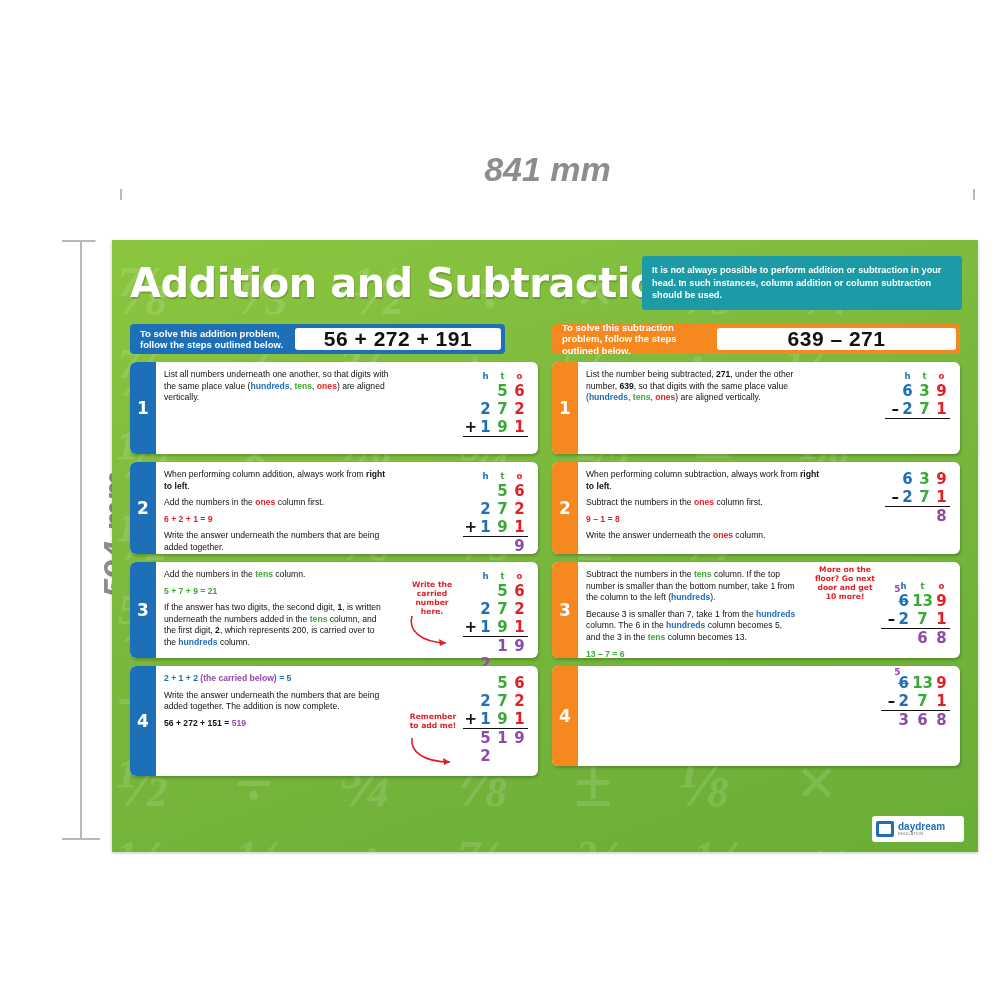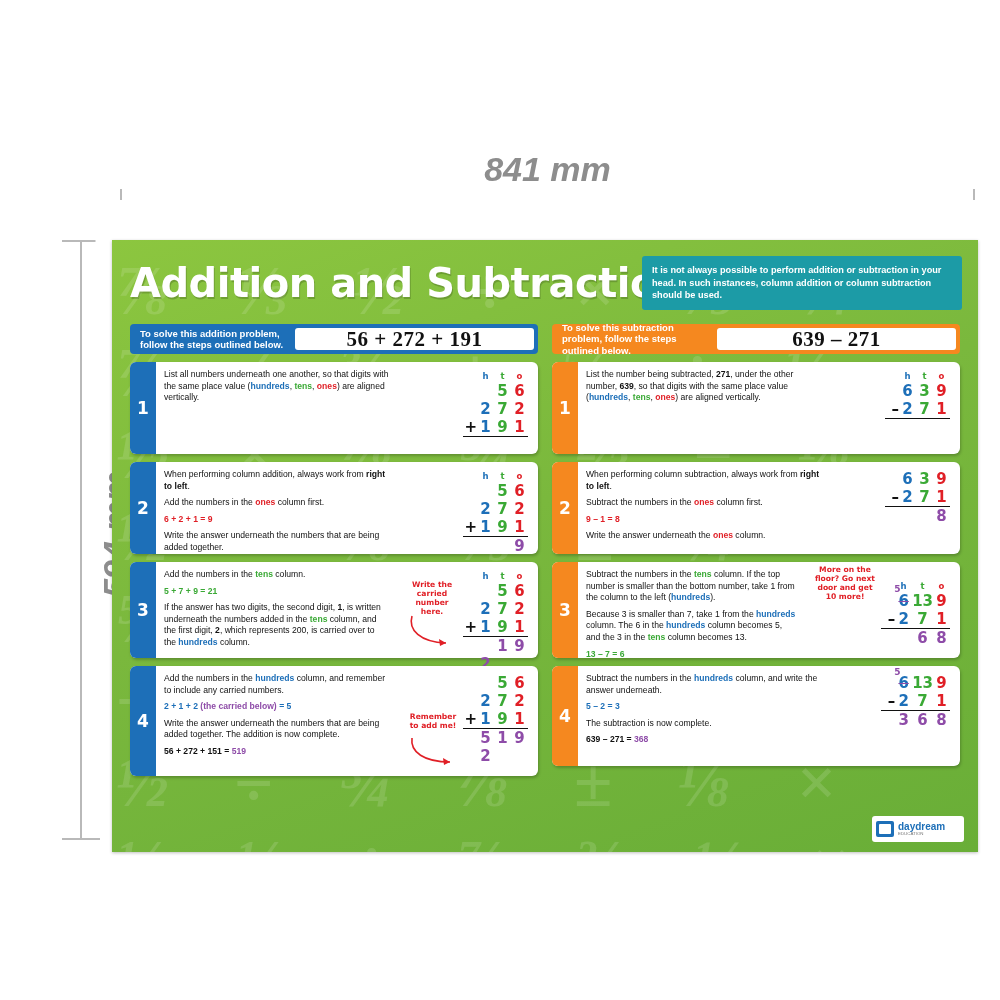--- a/index.html
+++ b/index.html
@@ -63,23 +63,23 @@
   }
 
   
   .banner{
     position:absolute;height:30px;border-radius:4px;color:#fff;display:flex;align-items:center;
   }
   .banner .txt{font-size:9.5px;font-weight:bold;line-height:11.4px;padding:0 10px;width:145px;}
   .banner .prob{
     background:#ffffff;color:#111;font-size:21px;font-weight:bold;
     height:22px;line-height:22px;border-radius:3px;flex:1;text-align:center;margin-right:4px;
-    font-family:Liberation Serif, serif;letter-spacing:.5px;
-  }
-  .banner.blue{background:#1d6fb8;left:18px;top:84px;width:408px;justify-content:flex-end;}
+    font-family:Liberation Sans, sans-serif;letter-spacing:.5px;
+  }
+  .banner.blue{background:#1d6fb8;left:18px;top:84px;width:375px;justify-content:flex-end;}
   .banner.orange{background:#f5881f;left:440px;top:84px;width:408px;}
 
   
   .card{
     position:absolute;background:#fff;border-radius:6px;
     box-shadow:1px 2px 3px rgba(0,0,0,.22);
     display:flex;overflow:visible;
   }
   .card .num{
     width:26px;flex:0 0 26px;border-radius:6px 0 0 6px;
@@ -331,21 +331,20 @@
           </tbody>
             </table>
         </div>
       </div>
     </div>
 
     <div class="card blue" style="left:18px;top:426px;width:408px;height:110px;">
       <div class="num">4</div>
       <div class="body">
         <div class="lines" style="width:228px;">
-          <p>Add the numbers in the <span class="blu">hundreds</span> column, and remember to include any carried numbers.</p>
           <p><span class="blu">2 + 1 + 2</span> <span class="pur">(the carried below)</span> <span class="blu">= 5</span></p>
           <p>Write the answer underneath the numbers that are being added together. The addition is now complete.</p>
           <p><span class="b">56 + 272 + 151 =</span> <span class="pur">519</span></p>
         </div>
         <div class="annot hand" style="left:250px;top:46px;width:54px;">Remember to add me!</div>
         <svg class="arrow" style="left:252px;top:68px;" width="56" height="32">
           <path d="M4,4 C2,18 16,28 42,28" stroke="#e01f26" stroke-width="1.6" fill="none"></path>
           <path d="M42,28 L35,24 L36,31 Z" fill="#e01f26"></path>
         </svg>
         <div class="sum">
@@ -503,26 +502,20 @@
                 </tr>
           </tbody>
             </table>
         </div>
       </div>
     </div>
 
     <div class="card orange" style="left:440px;top:426px;width:408px;height:100px;">
       <div class="num">4</div>
       <div class="body">
-        <div class="lines" style="width:236px;">
-          <p>Subtract the numbers in the <span class="blu">hundreds</span> column, and write the answer underneath.</p>
-          <p><span class="blu">5 – 2 = 3</span></p>
-          <p>The subtraction is now complete.</p>
-          <p><span class="b">639 – 271 =</span> <span class="pur">368</span></p>
-        </div>
         <div class="sum">
           <table>
             <tbody>
                 <tr>
               <td class="op"></td>
               <td style="position:relative;">
                 <span style="position:absolute;left:-1px;top:-7px;font-size:9px;color:#8e4ca8;">5</span>
                 <span class="d-h" style="text-decoration:line-through;text-decoration-color:#8e4ca8;">6</span>
               </td>
               <td class="d-t" style="color:#3aa935;">13</td>

